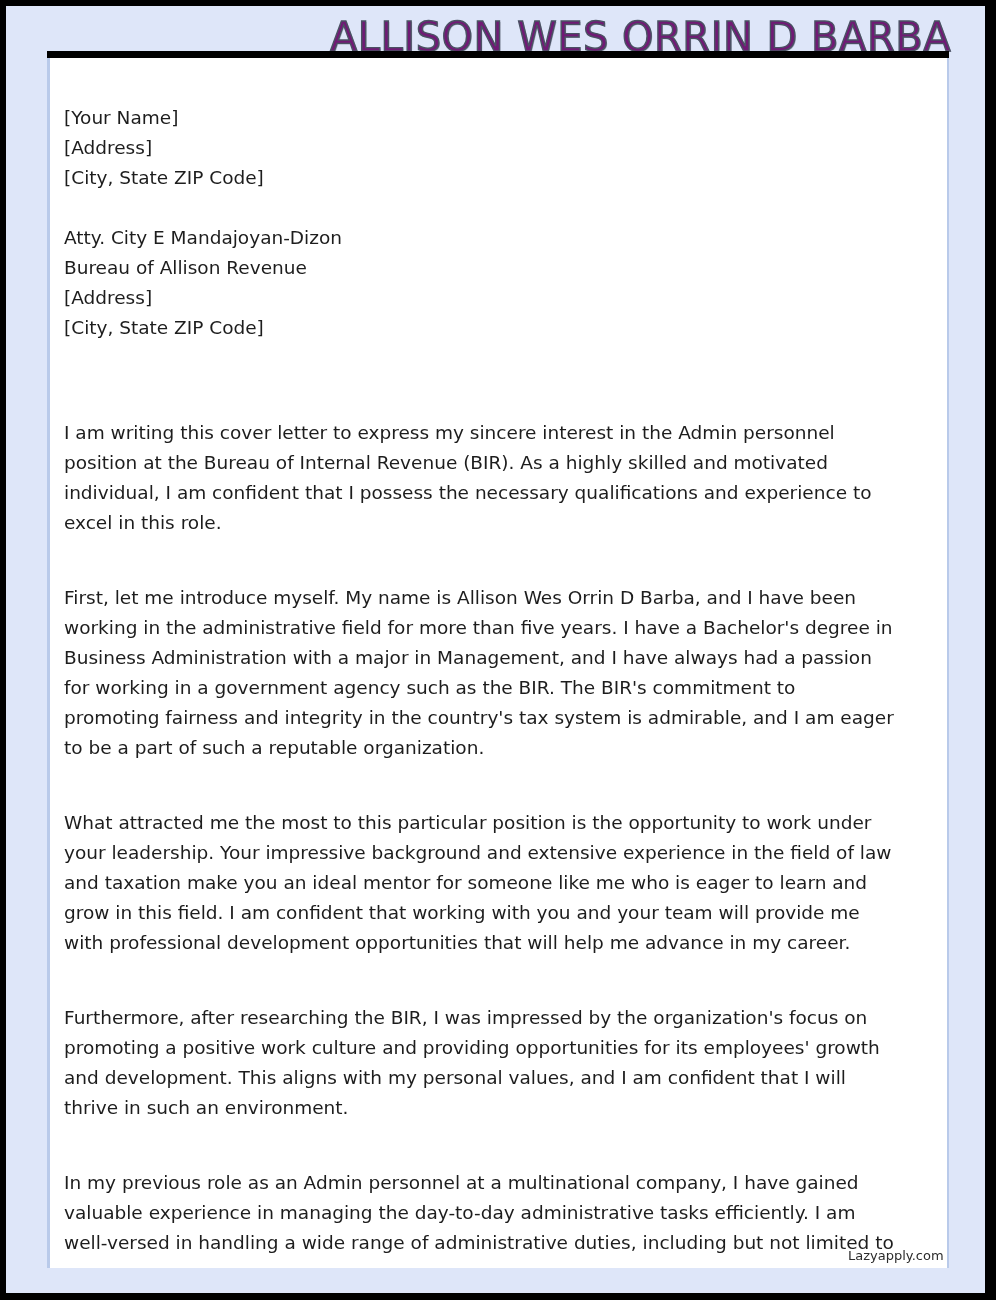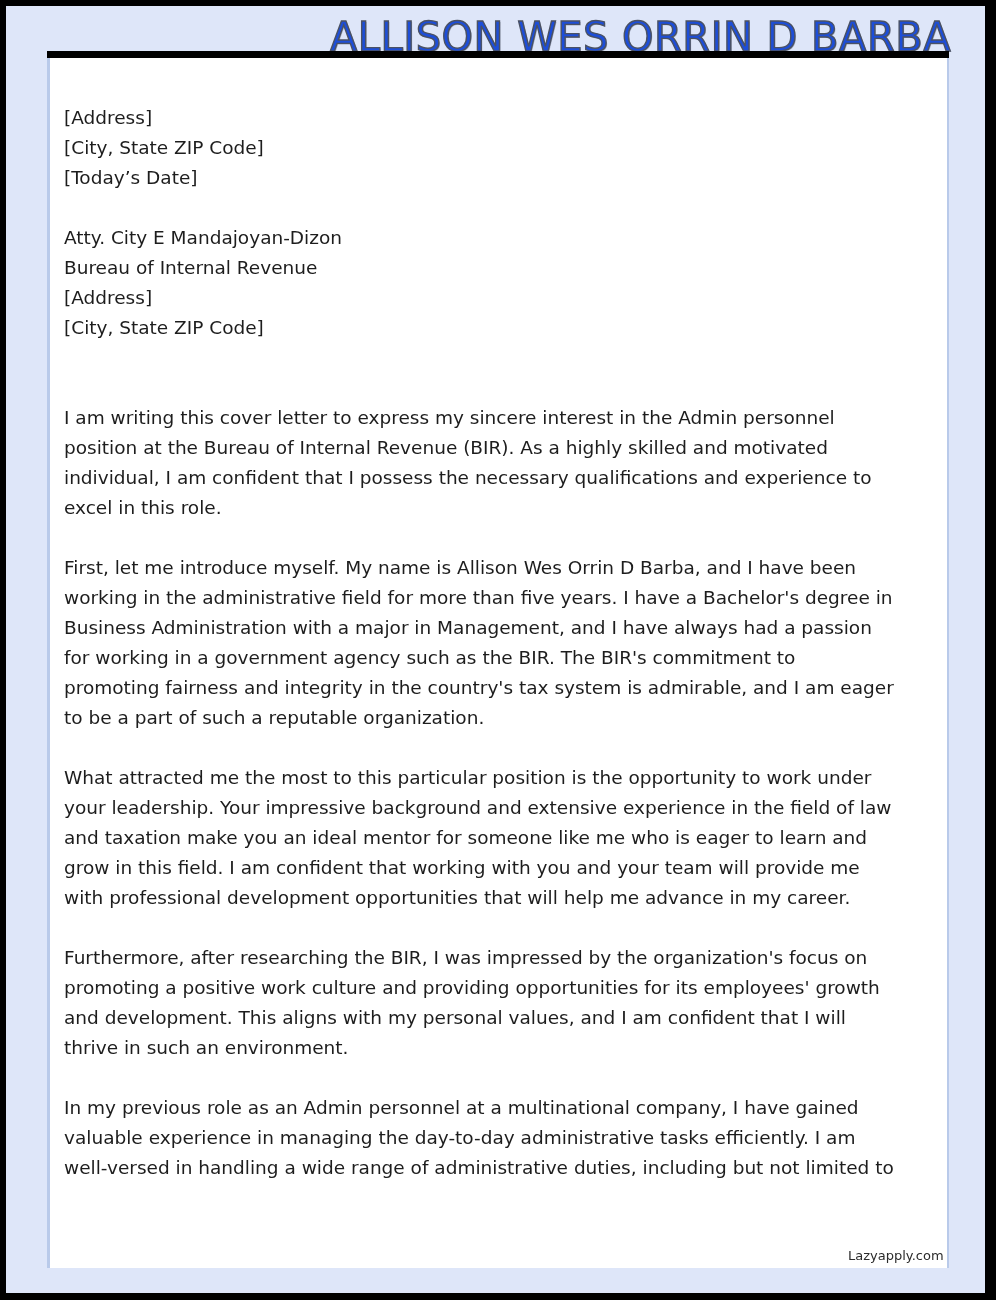--- a/index.html
+++ b/index.html
@@ -29,21 +29,21 @@
   
   #header-name {
     position: absolute;
     right: 34px;
     top: 9px;
     font-size: 40px;
     letter-spacing: 0.5px;
     line-height: 44px;
     white-space: nowrap;
     font-weight: 400;
-    color: #1d4ed8;
+    color: #701a75;
     -webkit-text-stroke: 1.4px #4a5163;
     text-shadow: 1px 1px 0 rgba(120,128,148,0.55);
     font-family: "DejaVu Sans", "Liberation Sans", sans-serif;
   }
 
   
   #sheet {
     position: absolute;
     left: 41px;
     top: 45px;
@@ -79,20 +79,21 @@
     padding: 0;
   }
   .gap {
     height: 30px;
   }
   .line {
     white-space: pre-wrap;
   }
   .para {
     text-align: left;
+    margin-top: 15px;
   }
 
   
   #block-spacer-top { height: 52px; }
 
   
   #watermark {
     position: absolute;
     left: 842px;
     top: 1241px;
@@ -110,30 +111,30 @@
 
   <div id="header-name">ALLISON WES ORRIN D BARBA</div>
 
   <div id="sheet"></div>
   <div id="sheet-topbar"></div>
 
   <div id="letter-body">
     <div id="block-spacer-top"></div>
 
     <div class="blk">
+      <div class="line">[Your Name]</div>
       <div class="line">[Address]</div>
       <div class="line">[City, State ZIP Code]</div>
-      <div class="line">[Today’s Date]</div>
     </div>
 
     <div class="gap"></div>
 
     <div class="blk">
       <div class="line">Atty. City E Mandajoyan-Dizon</div>
-      <div class="line">Bureau of Internal Revenue</div>
+      <div class="line">Bureau of Allison Revenue</div>
       <div class="line">[Address]</div>
       <div class="line">[City, State ZIP Code]</div>
     </div>
 
     <div class="gap"></div>
 
 
     <div class="gap"></div>
 
     <div class="blk para">I am writing this cover letter to express my sincere interest in the Admin personnel position at the Bureau of Internal Revenue (BIR). As a highly skilled and motivated individual, I am confident that I possess the necessary qualifications and experience to excel in this role.</div>

